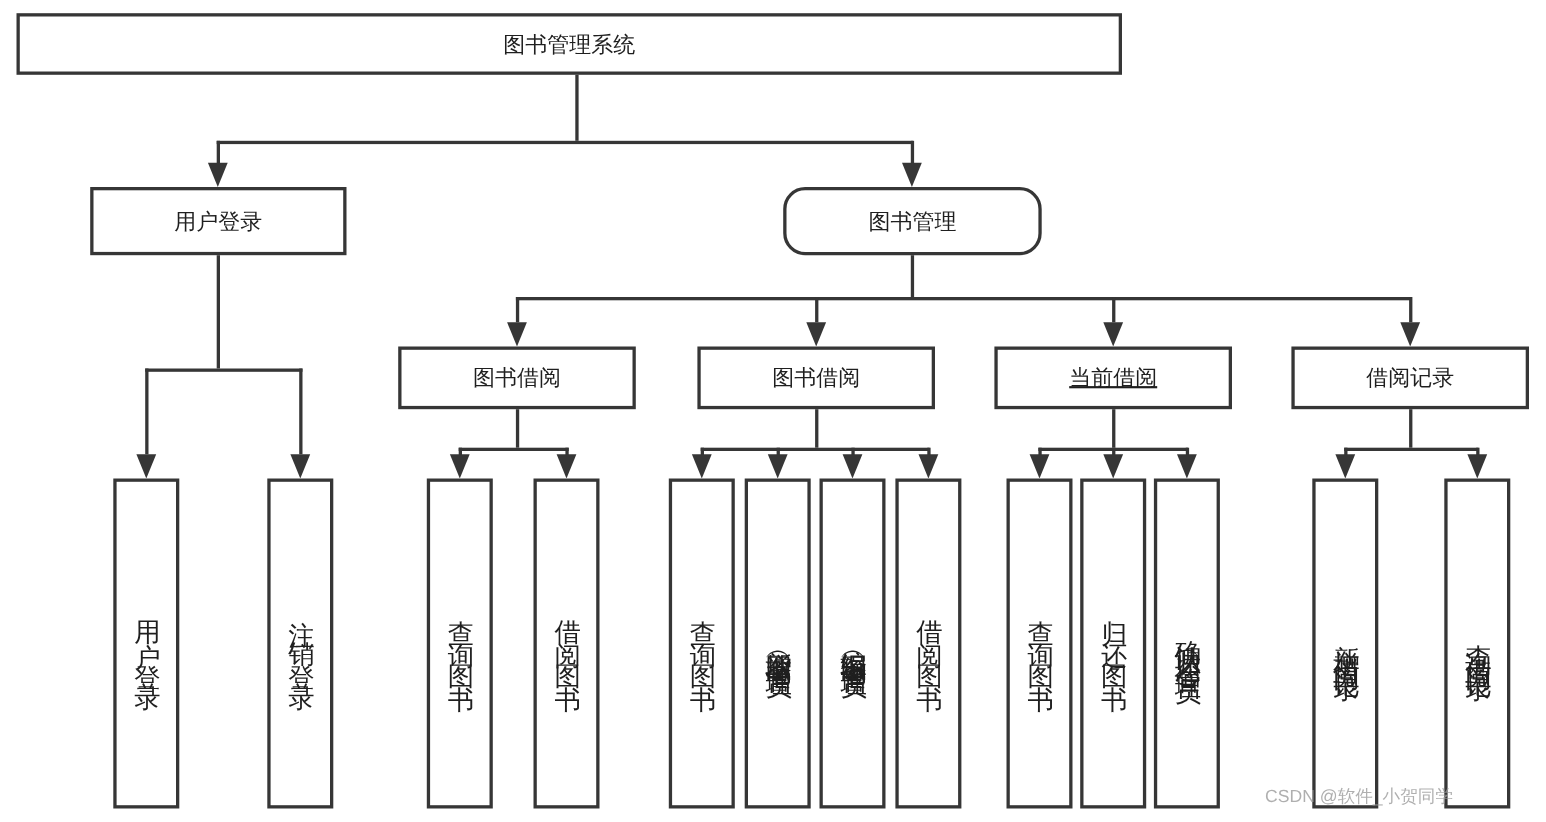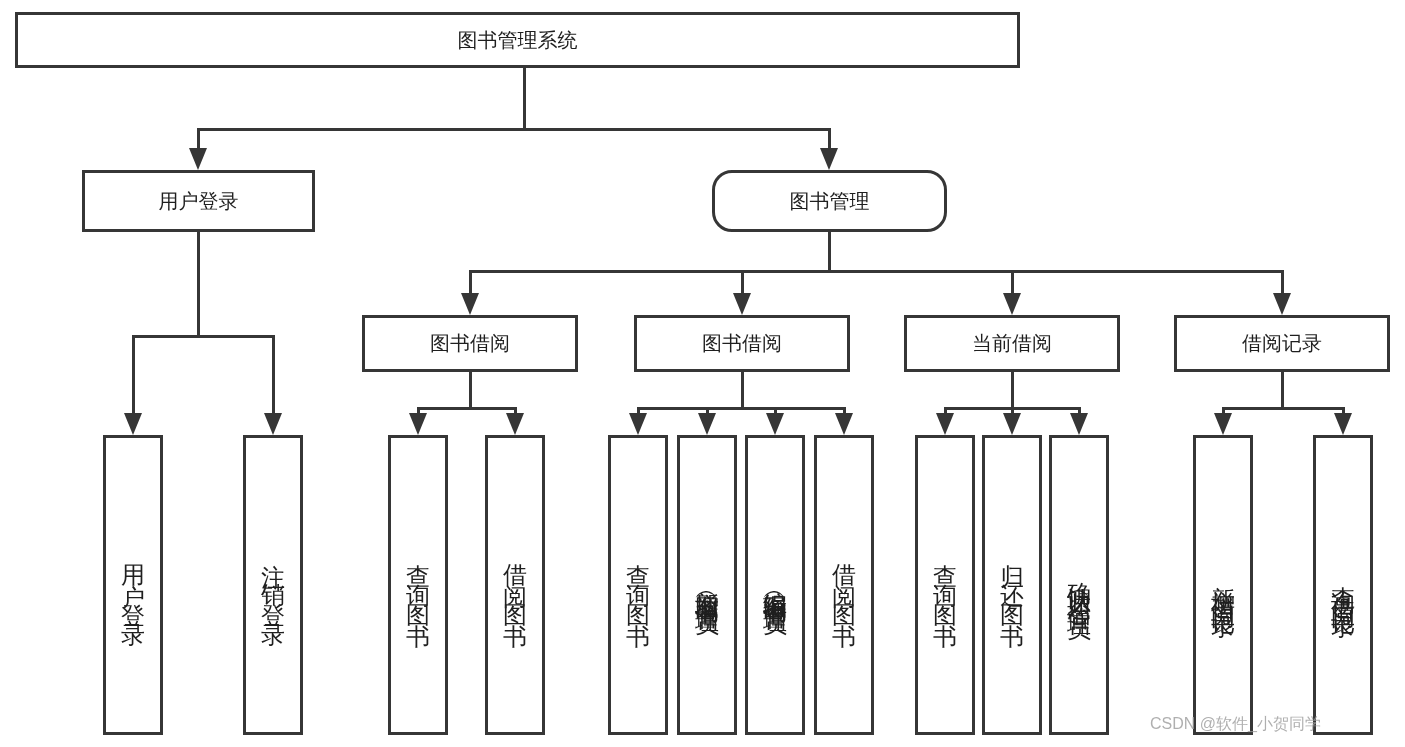--- a/index.html
+++ b/index.html
@@ -74,21 +74,21 @@
   <div class="arrow" style="left:1003px;top:293px;"></div>
   <div class="vl" style="left:1281px;top:270px;height:23px;"></div>
   <div class="arrow" style="left:1273px;top:293px;"></div>
 
   <div class="hbox" style="left:362px;top:315px;width:216px;height:57px;">
     <span>图书借阅</span>
   </div>
   <div class="hbox" style="left:634px;top:315px;width:216px;height:57px;">
     <span>图书借阅</span>
   </div>
-  <div class="hbox" style="left:904px;top:315px;width:216px;height:57px;">
+  <div class="hbox" style="left:904px;top:315px;width:216px;height:57px;text-decoration:underline;">
     <span>当前借阅</span>
   </div>
   <div class="hbox" style="left:1174px;top:315px;width:216px;height:57px;align-items:center;">
     <span>借阅记录</span>
   </div>
 
   <div class="vl" style="left:469px;top:372px;height:35px;"></div>
   <div class="hl" style="left:417px;top:407px;width:100px;"></div>
   <div class="vl" style="left:417px;top:407px;height:8px;"></div>
   <div class="arrow" style="left:409px;top:413px;"></div>

